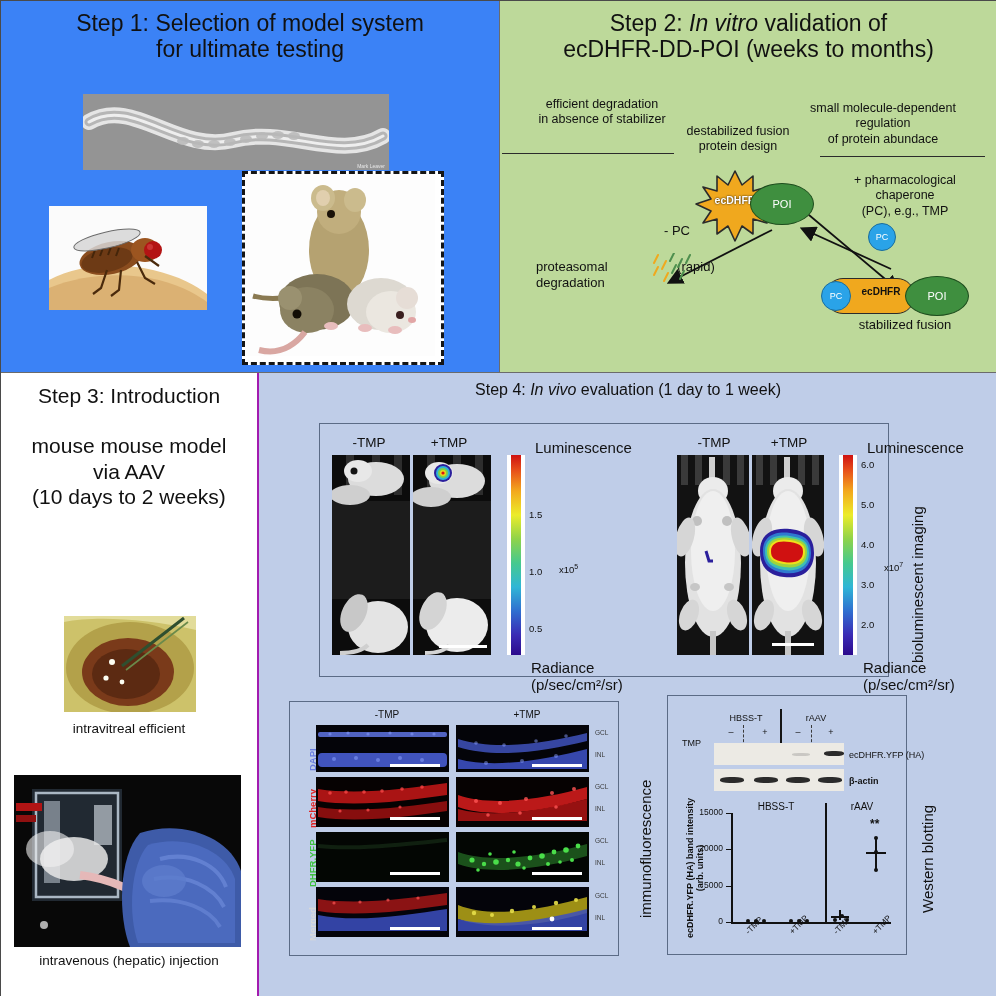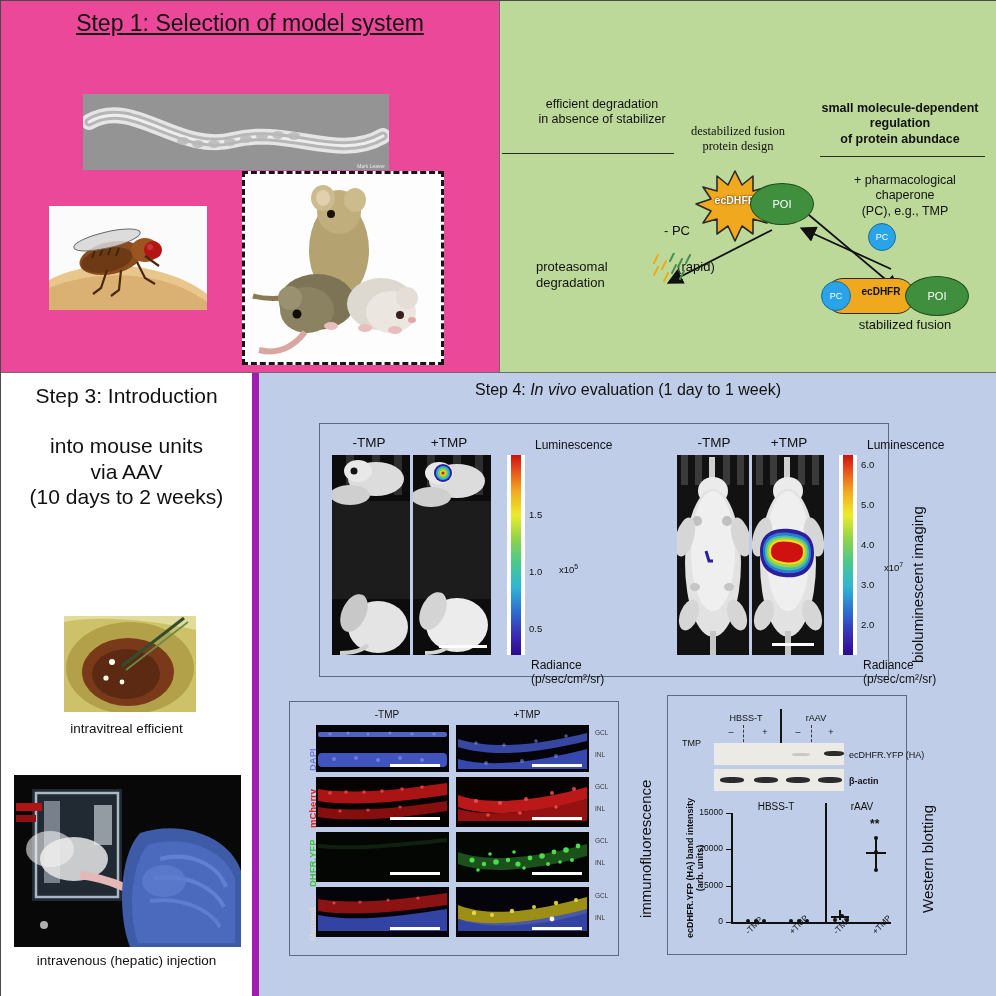--- a/index.html
+++ b/index.html
@@ -1,22 +1,22 @@
 <!DOCTYPE html>
 <html><head>
 <meta charset="utf-8">
 <style>
   html,body{margin:0;padding:0;background:#fff;}
   body{width:996px;height:996px;font-family:"Liberation Sans",sans-serif;color:#111;overflow:hidden;}
   #fig{position:relative;width:996px;height:996px;box-sizing:border-box;border:1px solid #4a4a4a;}
 
   .panel{position:absolute;box-sizing:border-box;}
-  .p1{left:0;top:0;width:499px;height:372px;background:#ec4899;border-right:1px solid #6b6b6b;border-bottom:1px solid #6b6b6b;text-decoration:underline;}
+  .p1{left:0;top:0;width:499px;height:372px;background:#3b82f6;border-right:1px solid #6b6b6b;border-bottom:1px solid #6b6b6b;}
   .p2{left:499px;top:0;width:497px;height:372px;background:#bdd99a;border-bottom:1px solid #6b6b6b;}
-  .p3{left:0;top:372px;width:258px;height:624px;background:#ffffff;border-right:7px solid #a21caf;}
+  .p3{left:0;top:372px;width:258px;height:624px;background:#ffffff;border-right:2px solid #a21caf;}
   .p4{left:258px;top:372px;width:738px;height:624px;background:#bfcde8;}
 
   .ptitle{font-size:23px;line-height:1.12;text-align:center;font-weight:400;}
   .p1 .ptitle{padding:10px 22px 0;}
   .p2 .ptitle{padding:10px 16px 0;}
   .p4 .ptitle{padding:8px 0 0;font-size:16px;}
   .p3 .ptitle{padding:10px 8px 0;font-size:21px;line-height:1.2;}
   i.it{font-style:italic;}
 
   
@@ -40,21 +40,21 @@
 
   
   .sub{position:absolute;box-sizing:border-box;border:1px solid #5b6b86;background:#bfcde8;}
   .sidelab{position:absolute;font-size:15px;white-space:nowrap;transform-origin:0 0;transform:rotate(-90deg);}
   .tmplab{position:absolute;font-size:13.5px;text-align:center;}
   .photo{position:absolute;background:#0b0b0b;overflow:hidden;}
   .cbar{position:absolute;background:#fff;}
   .cbgrad{position:absolute;left:0;top:0;width:100%;height:100%;
     background:linear-gradient(to top,#2c0a8c 0%,#3a2bb5 10%,#2f6fd0 22%,#2fb6d6 34%,#46c98e 46%,#8fd34a 58%,#ecec2a 70%,#f3a81d 82%,#e8521a 92%,#cf1111 100%);}
   .cbtick{position:absolute;font-size:9.5px;}
-  .cbcap{position:absolute;font-size:12px;text-align:center;line-height:1.15;padding-left:40px;}
+  .cbcap{position:absolute;font-size:15px;text-align:center;line-height:1.15;padding-left:40px;}
   .ifrowlab{position:absolute;font-size:9.5px;white-space:nowrap;transform-origin:0 0;transform:rotate(-90deg);font-weight:bold;}
   .iflayer{position:absolute;font-size:6.5px;color:#3b3b3b;}
 
   
   .blot{position:absolute;background:#eceae4;}
   .band{position:absolute;background:#2b2b2b;border-radius:40%;}
   .blotlab{position:absolute;font-size:9px;}
   .vline{position:absolute;background:#151515;}
   .dline{position:absolute;border-left:1px dashed #3a3a3a;}
 
@@ -70,20 +70,21 @@
   .stars{position:absolute;font-size:12px;font-weight:bold;}
 </style>
 </head>
 <body>
 
 <div id="fig">
 
   <div class="panel p1">
     <div class="ptitle">
       <span>Step 1: Selection of model system</span><br>
+      <span>for ultimate testing</span>
     </div>
 
     <div class="worm-box">
       <svg width="306" height="76" viewBox="0 0 306 76">
         <rect width="306" height="76" fill="#949494"></rect>
         <path d="M6,28 C50,2 95,60 150,46 C205,32 255,68 300,42" stroke="#e9e9e9" stroke-width="16" fill="none" stroke-linecap="round" opacity="0.95"></path>
         <path d="M6,28 C50,2 95,60 150,46 C205,32 255,68 300,42" stroke="#8f8f8f" stroke-width="9" fill="none" stroke-linecap="round" opacity="0.55"></path>
         <path d="M6,28 C50,2 95,60 150,46 C205,32 255,68 300,42" stroke="#fdfdfd" stroke-width="3" fill="none" stroke-linecap="round" opacity="0.8"></path>
         <g fill="#b9b9b9" opacity="0.85">
           <ellipse cx="100" cy="47" rx="6" ry="4"></ellipse>
@@ -149,33 +150,37 @@
         <g fill="#e8bdbd">
           <ellipse cx="120" cy="154" rx="7" ry="4"></ellipse>
             <ellipse cx="150" cy="156" rx="7" ry="4"></ellipse>
           <ellipse cx="86" cy="152" rx="7" ry="4"></ellipse>
         </g>
       </svg>
     </div>
   </div>
 
   <div class="panel p2">
+    <div class="ptitle">
+      <span>Step 2: </span><i class="it">In vitro</i><span> validation of</span><br>
+      <span>ecDHFR-DD-POI (weeks to months)</span>
+    </div>
 
     <div class="lbl" style="left:7px;top:96px;width:190px;">
       <span>efficient degradation</span><br>
       <span>in absence of stabilizer</span>
     </div>
     <div class="rule" style="left:2px;top:152px;width:172px;"></div>
 
-    <div class="lbl" style="left:168px;top:123px;width:140px;font-family:Liberation Serif, serif;">
+    <div class="lbl" style="left:168px;top:123px;width:140px;">
       <span>destabilized fusion</span><br>
       <span>protein design</span>
     </div>
 
-    <div class="lbl" style="left:310px;top:100px;width:180px;font-weight:bold;">
+    <div class="lbl" style="left:293px;top:100px;width:180px;">
       <span>small molecule-dependent</span><br>
       <span>regulation</span><br>
       <span>of protein abundace</span>
     </div>
     <div class="rule" style="left:320px;top:155px;width:165px;"></div>
 
     <div class="lbl" style="left:325px;top:172px;width:160px;">
       <span>+ pharmacological</span><br>
       <span>chaperone</span><br>
       <span>(PC), e.g., TMP</span>
@@ -243,21 +248,21 @@
     <div class="chip poi" style="left:405px;top:275px;width:62px;height:38px;">
       <span>POI</span>
     </div>
     <div class="lbl" style="left:340px;top:316px;width:130px;font-size:13px;">stabilized fusion</div>
   </div>
 
   <div class="panel p3">
     <div class="ptitle">
       <span>Step 3: Introduction</span><br>
       <br>
-      <span>into mouse units</span><br>
+      <span>mouse mouse model</span><br>
       <span>via AAV</span><br>
       <span>(10 days to 2 weeks)</span>
     </div>
 
     <div class="eye-box">
       <svg width="132" height="96" viewBox="0 0 132 96">
         <rect width="132" height="96" fill="#cdc26a"></rect>
         <ellipse cx="66" cy="52" rx="64" ry="46" fill="#b3a14a"></ellipse>
         <ellipse cx="64" cy="56" rx="46" ry="34" fill="#7a3a1a"></ellipse>
         <ellipse cx="62" cy="58" rx="34" ry="25" fill="#5c2a12"></ellipse>

